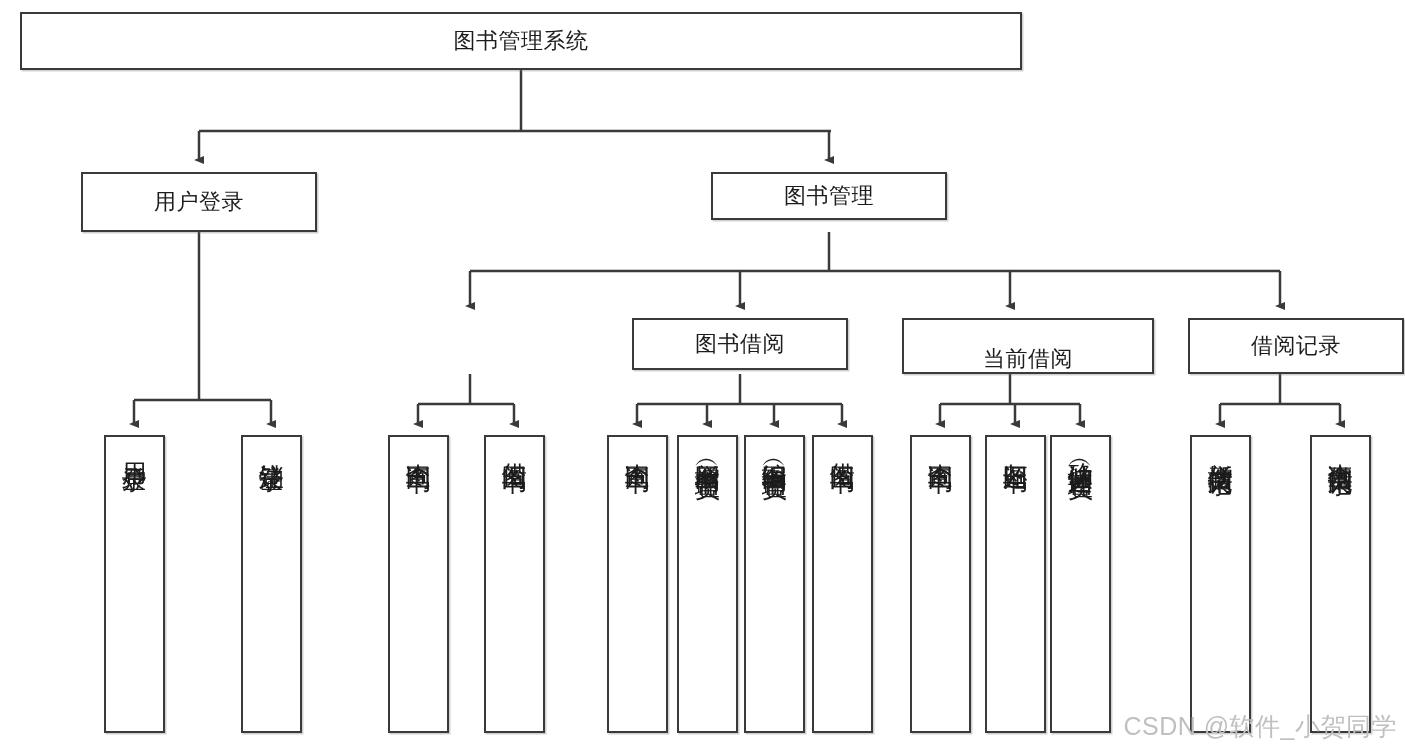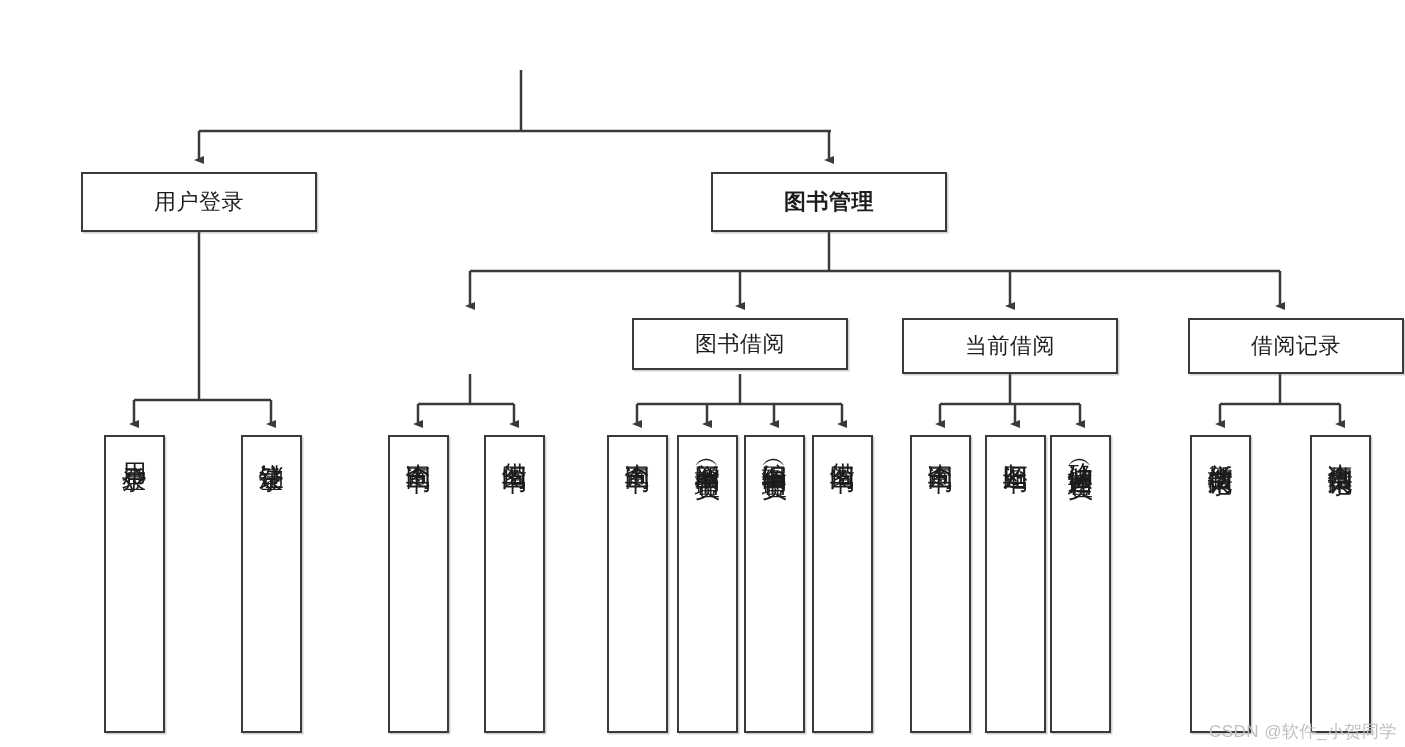--- a/index.html
+++ b/index.html
@@ -61,21 +61,21 @@
     text-orientation: upright;
     font-size: 25px;
     line-height: 1.05;
     letter-spacing: 2px;
     text-align: left;
   }
   .watermark {
     position: absolute;
     right: 8px;
     bottom: 4px;
-    font-size: 17px;
+    font-size: 25px;
     color: #bfbfbf;
     white-space: nowrap;
     letter-spacing: 0.5px;
   }
 </style>
 </head>
 <body>
 
 <div id="canvas">
 
@@ -122,32 +122,35 @@
       <path d="M1015,404 L1015,424" marker-end="url(#arrow)"></path>
       <path d="M1080,404 L1080,424" marker-end="url(#arrow)"></path>
 
       <path d="M1280,374 L1280,404"></path>
       <path d="M1220,404 L1340,404"></path>
       <path d="M1220,404 L1220,424" marker-end="url(#arrow)"></path>
       <path d="M1340,404 L1340,424" marker-end="url(#arrow)"></path>
     </g>
   </svg>
 
+  <div class="node h root" style="left: 20px; top: 12px; width: 1002px; height: 58px;">
+    <span class="lbl">图书管理系统</span>
+  </div>
 
   <div class="node h" style="left: 81px; top: 172px; width: 236px; height: 60px;">
     <span class="lbl">用户登录</span>
   </div>
-  <div class="node h" style="left: 711px; top: 172px; width: 236px; height: 60px; font-weight: bold;">
+  <div class="node h" style="left: 711px; top: 172px; width: 236px; height: 48px;">
     <span class="lbl">图书管理</span>
   </div>
 
   <div class="node h" style="left: 632px; top: 318px; width: 216px; height: 52px;">
     <span class="lbl">图书借阅</span>
   </div>
-  <div class="node h" style="left: 902px; top: 318px; width: 216px; height: 56px;">
+  <div class="node h" style="left: 902px; top: 318px; width: 252px; height: 56px; align-items: flex-end;">
     <span class="lbl">当前借阅</span>
   </div>
   <div class="node h" style="left: 1172px; top: 318px; width: 216px; height: 56px; margin-left: 16px;">
     <span class="lbl">借阅记录</span>
   </div>
 
   <div class="node v" style="left: 104px; top: 435px; width: 61px; height: 298px;">
     <span class="lbl">用户登录</span>
   </div>
   <div class="node v" style="left: 241px; top: 435px; width: 61px; height: 298px;">

